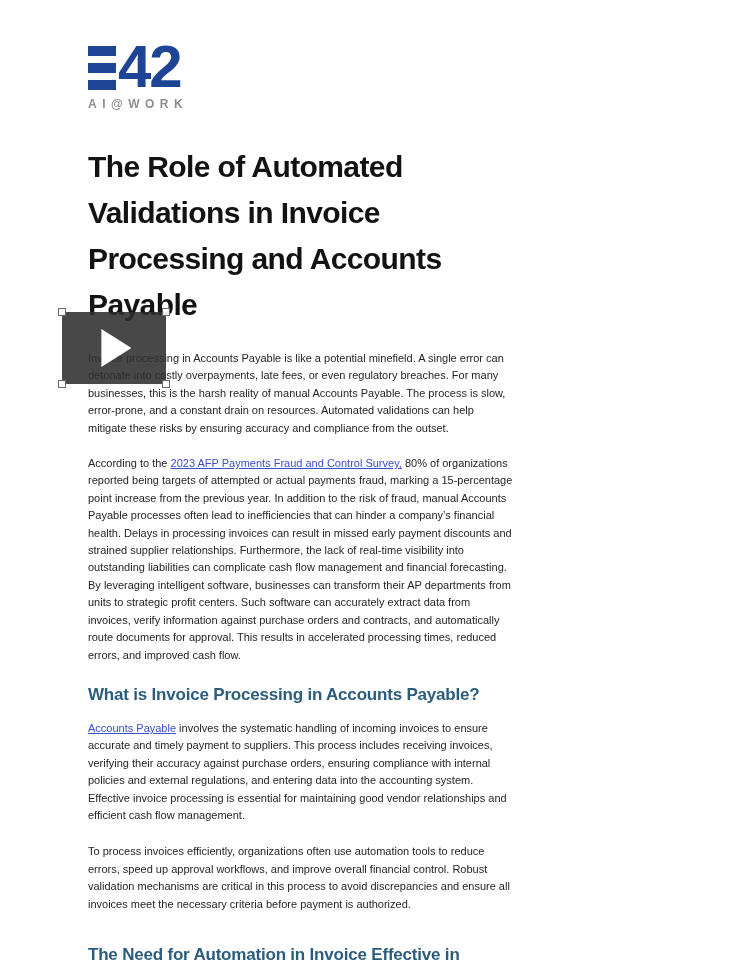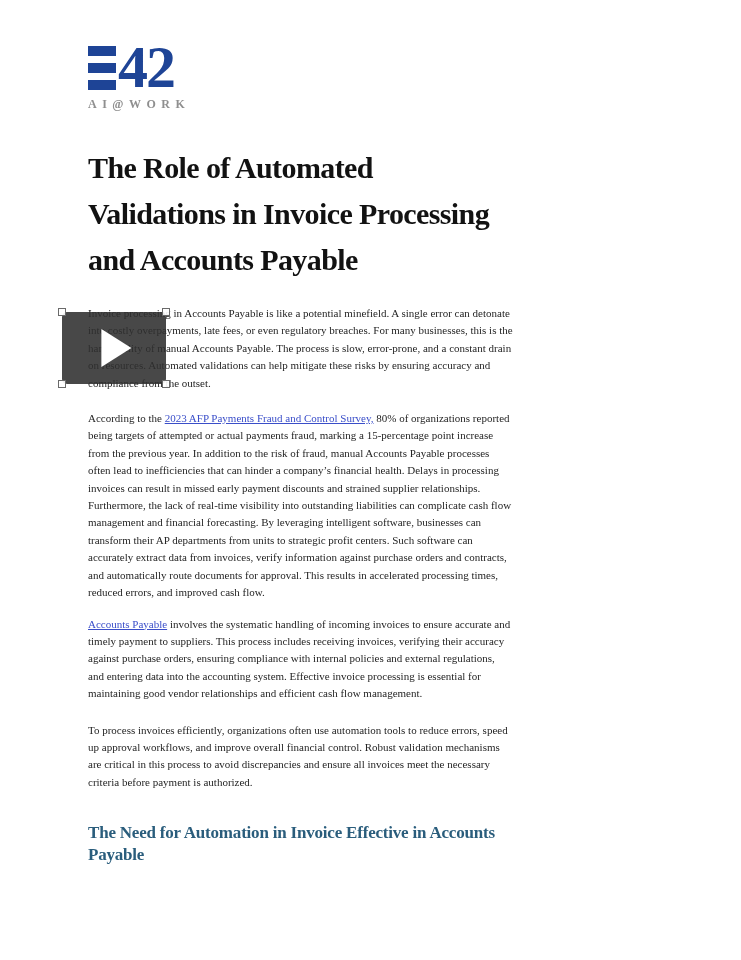--- a/index.html
+++ b/index.html
@@ -6,21 +6,21 @@
     margin: 0;
     padding: 0;
     background: #ffffff;
   }
   .page {
     position: relative;
     width: 599px;
     height: 960px;
     background: #ffffff;
     overflow: hidden;
-    font-family: Liberation Serif, serif;
+    font-family: Liberation Sans, sans-serif;
   }
   .content {
     padding: 0 86px 0 88px;
   }
 
   
   .logo-block {
     margin-top: 44px;
     width: 120px;
   }
@@ -150,20 +150,21 @@
       </div>
       <div class="logo-tagline">AI@WORK</div>
     </div>
 
     <h1 class="title">The Role of Automated Validations in Invoice Processing and Accounts Payable</h1>
 
     <p class="body p-intro">Invoice processing in Accounts Payable is like a potential minefield. A single error can detonate into costly overpayments, late fees, or even regulatory breaches. For many businesses, this is the harsh reality of manual Accounts Payable. The process is slow, error-prone, and a constant drain on resources. Automated validations can help mitigate these risks by ensuring accuracy and compliance from the outset.</p>
 
     <p class="body p-fraud"><span>According to the </span><a class="doc-link">2023 AFP Payments Fraud and Control Survey,</a><span> 80% of organizations reported being targets of attempted or actual payments fraud, marking a 15-percentage point increase from the previous year. In addition to the risk of fraud, manual Accounts Payable processes often lead to inefficiencies that can hinder a company’s financial health. Delays in processing invoices can result in missed early payment discounts and strained supplier relationships. Furthermore, the lack of real-time visibility into outstanding liabilities can complicate cash flow management and financial forecasting. By leveraging intelligent software, businesses can transform their AP departments from units to strategic profit centers. Such software can accurately extract data from invoices, verify information against purchase orders and contracts, and automatically route documents for approval. This results in accelerated processing times, reduced errors, and improved cash flow.</span></p>
 
+    <h2 class="section h-whatis">What is Invoice Processing in Accounts Payable?</h2>
 
     <p class="body p-whatis"><a class="doc-link">Accounts Payable</a><span> involves the systematic handling of incoming invoices to ensure accurate and timely payment to suppliers. This process includes receiving invoices, verifying their accuracy against purchase orders, ensuring compliance with internal policies and external regulations, and entering data into the accounting system. Effective invoice processing is essential for maintaining good vendor relationships and efficient cash flow management.</span></p>
 
     <p class="body p-tools">To process invoices efficiently, organizations often use automation tools to reduce errors, speed up approval workflows, and improve overall financial control. Robust validation mechanisms are critical in this process to avoid discrepancies and ensure all invoices meet the necessary criteria before payment is authorized.</p>
 
     <h2 class="section h-need">The Need for Automation in Invoice Effective in Accounts Payable</h2>
 
   </div>
 
   <div class="video-overlay">

